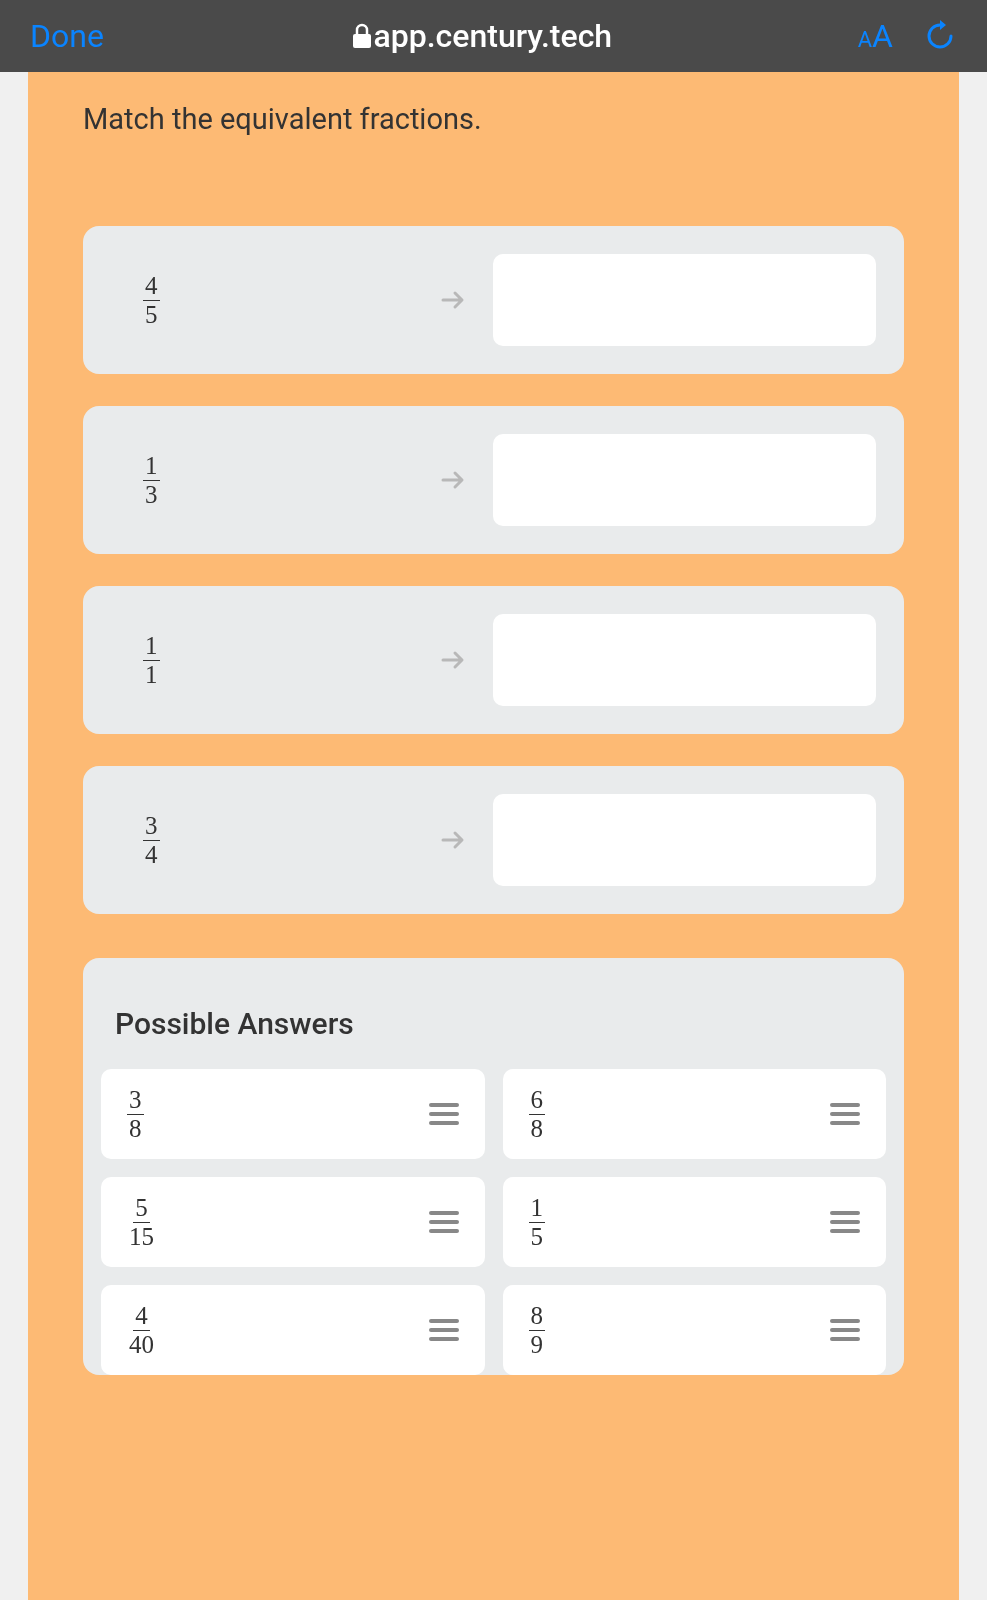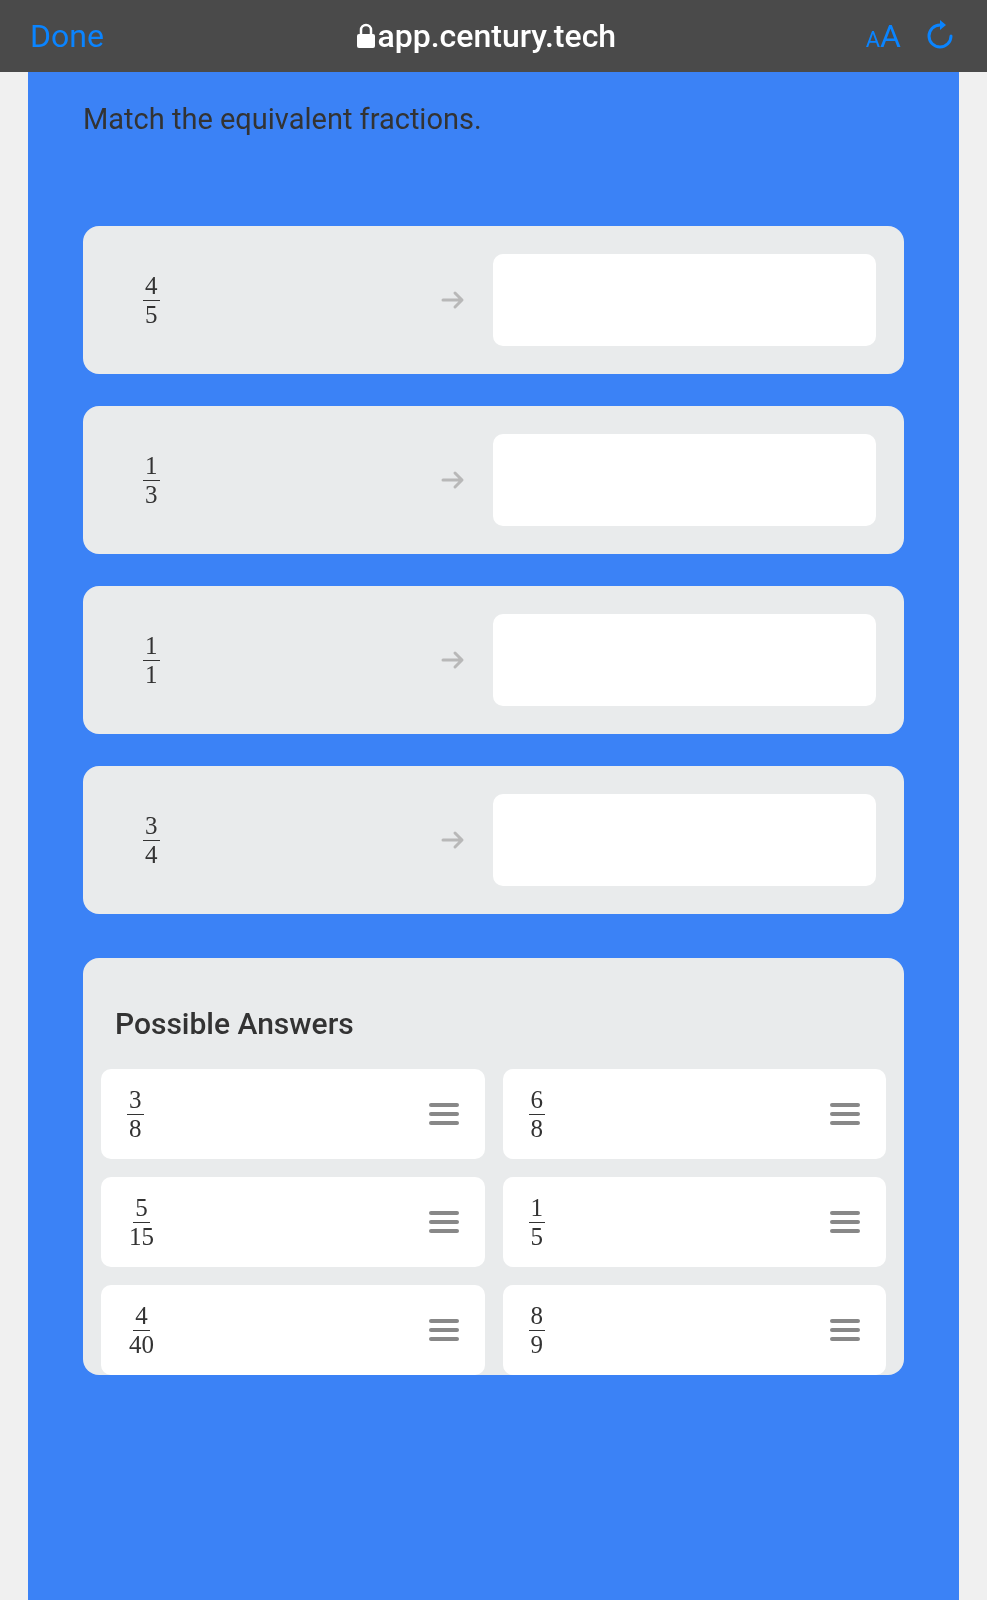--- a/index.html
+++ b/index.html
@@ -28,29 +28,29 @@
     .browser-url-wrap {
       display: flex;
       align-items: center;
       color: #fff;
       font-size: 32px;
       font-weight: 500;
     }
     .browser-right {
       display: flex;
       align-items: center;
-      gap: 22px;
+      gap: 30px;
     }
     .browser-aa {
       color: #0a84ff;
       font-size: 30px;
       font-weight: 400;
     }
     .content-wrap {
-      background: #3b82f6;
+      background: #fdba74;
       margin: 0 28px;
       padding: 30px 55px 0 55px;
       min-height: 1528px;
     }
     .question-text {
       color: #333;
       font-size: 29px;
       font-weight: 400;
       margin-bottom: 90px;
     }

